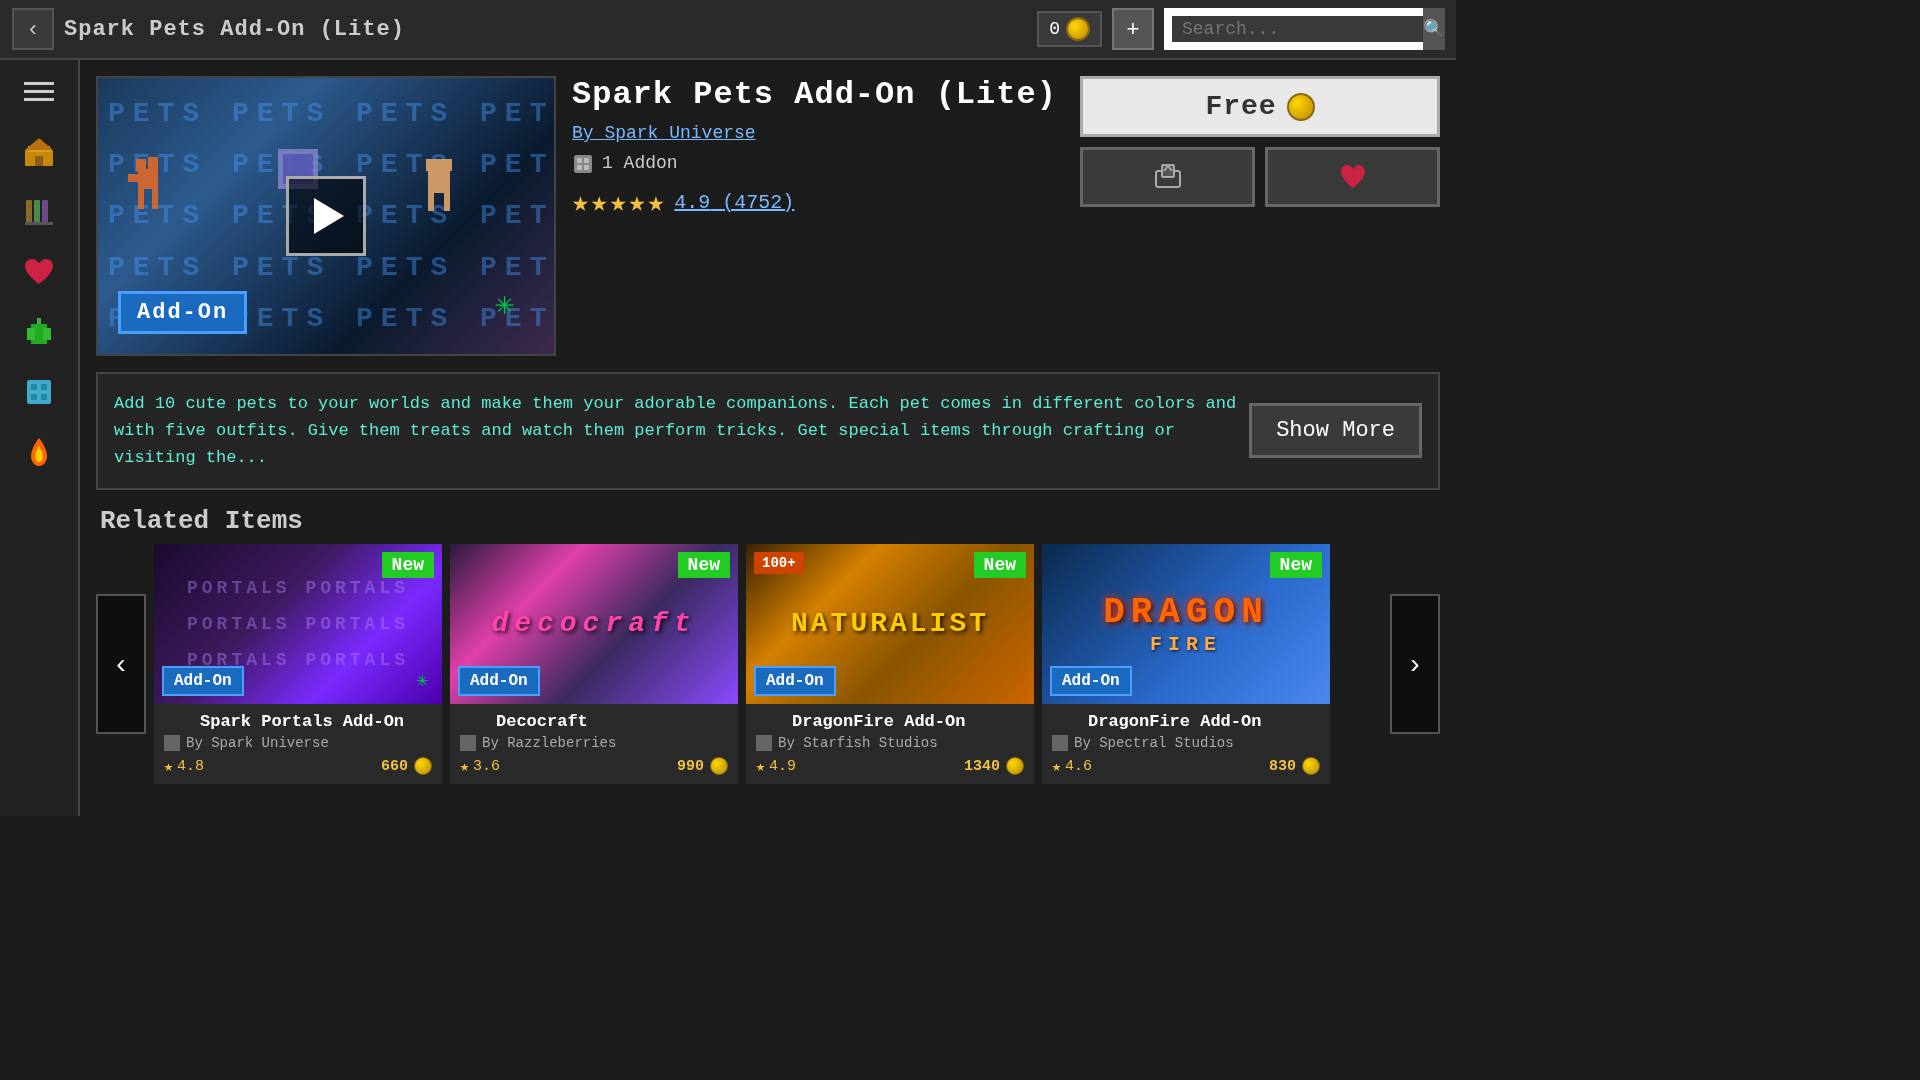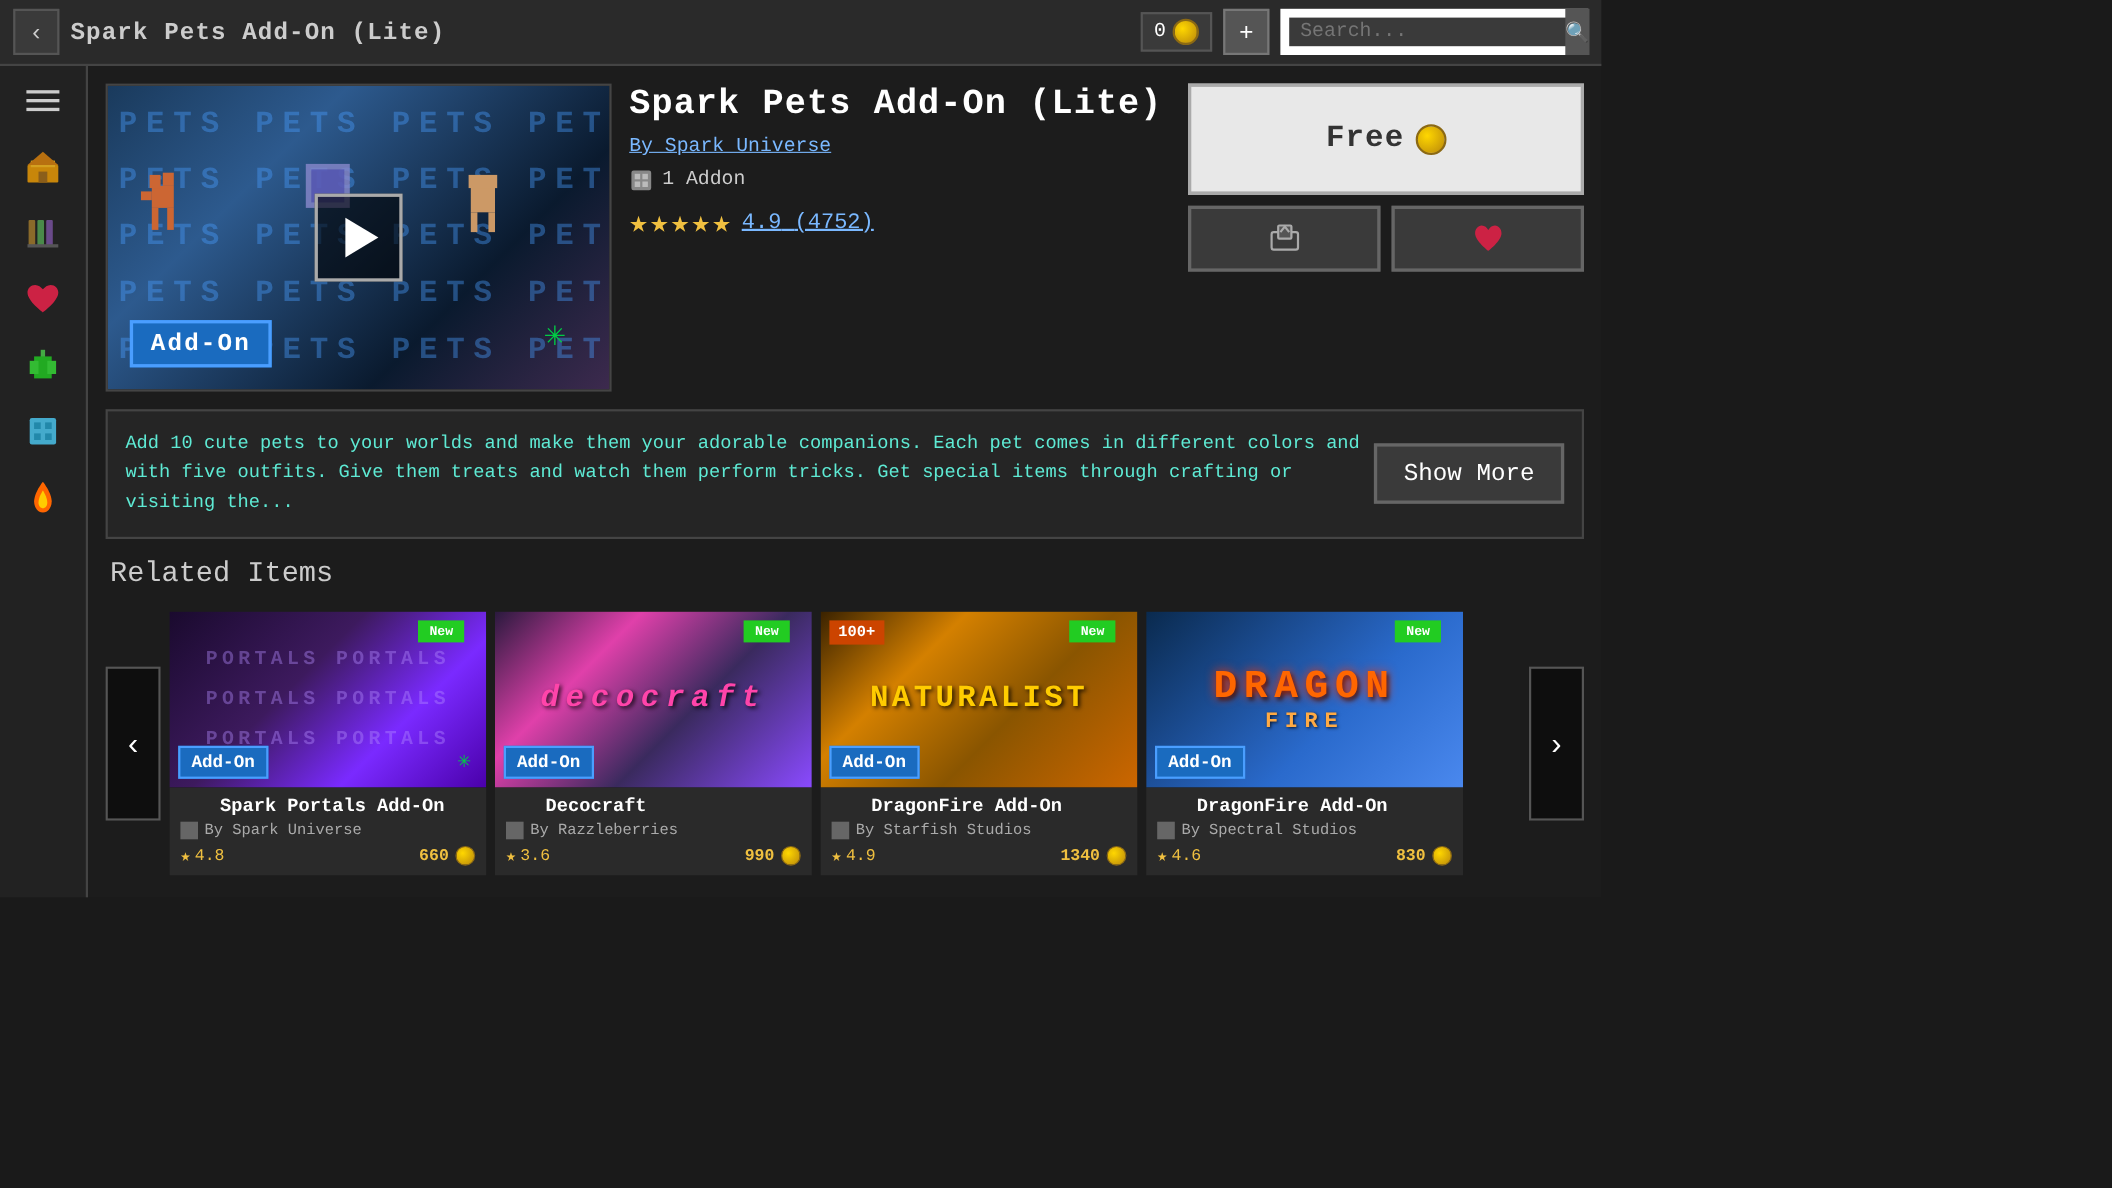--- a/index.html
+++ b/index.html
@@ -288,21 +288,21 @@
       flex-direction: column;
       gap: 10px;
       flex-shrink: 0;
     }
     .free-btn {
       background: #e8e8e8;
       border: 3px solid #aaa;
       color: #333;
       font-size: 28px;
       font-weight: bold;
-      padding: 32px;
+      padding: 12px;
       cursor: pointer;
       display: flex;
       align-items: center;
       justify-content: center;
       gap: 10px;
       font-family: inherit;
       letter-spacing: 1px;
     }
     .action-row {
       display: flex;
@@ -348,23 +348,23 @@
       align-self: center;
       font-family: inherit;
     }
 
     
     .related-section {
       padding: 0;
     }
     .related-title {
       font-size: 26px;
-      font-weight: normal;
+      font-weight: bold;
       color: #ccc;
-      margin-bottom: 20px;
+      margin-bottom: 8px;
       padding-left: 4px;
     }
     .related-list-wrapper {
       display: flex;
       align-items: center;
       gap: 8px;
     }
     .nav-arrow {
       width: 50px;
       height: 140px;
@@ -391,24 +391,24 @@
     }
     .related-item-img {
       position: relative;
       width: 100%;
       height: 160px;
       overflow: hidden;
     }
     .new-badge {
       position: absolute;
       top: 8px;
-      right: 20px;
+      right: 8px;
       background: #22cc22;
       color: #fff;
-      font-size: 12px;
+      font-size: 18px;
       font-weight: bold;
       padding: 3px 10px;
       z-index: 2;
     }
     .hundred-badge {
       position: absolute;
       top: 8px;
       left: 8px;
       background: #cc4400;
       color: #fff;

